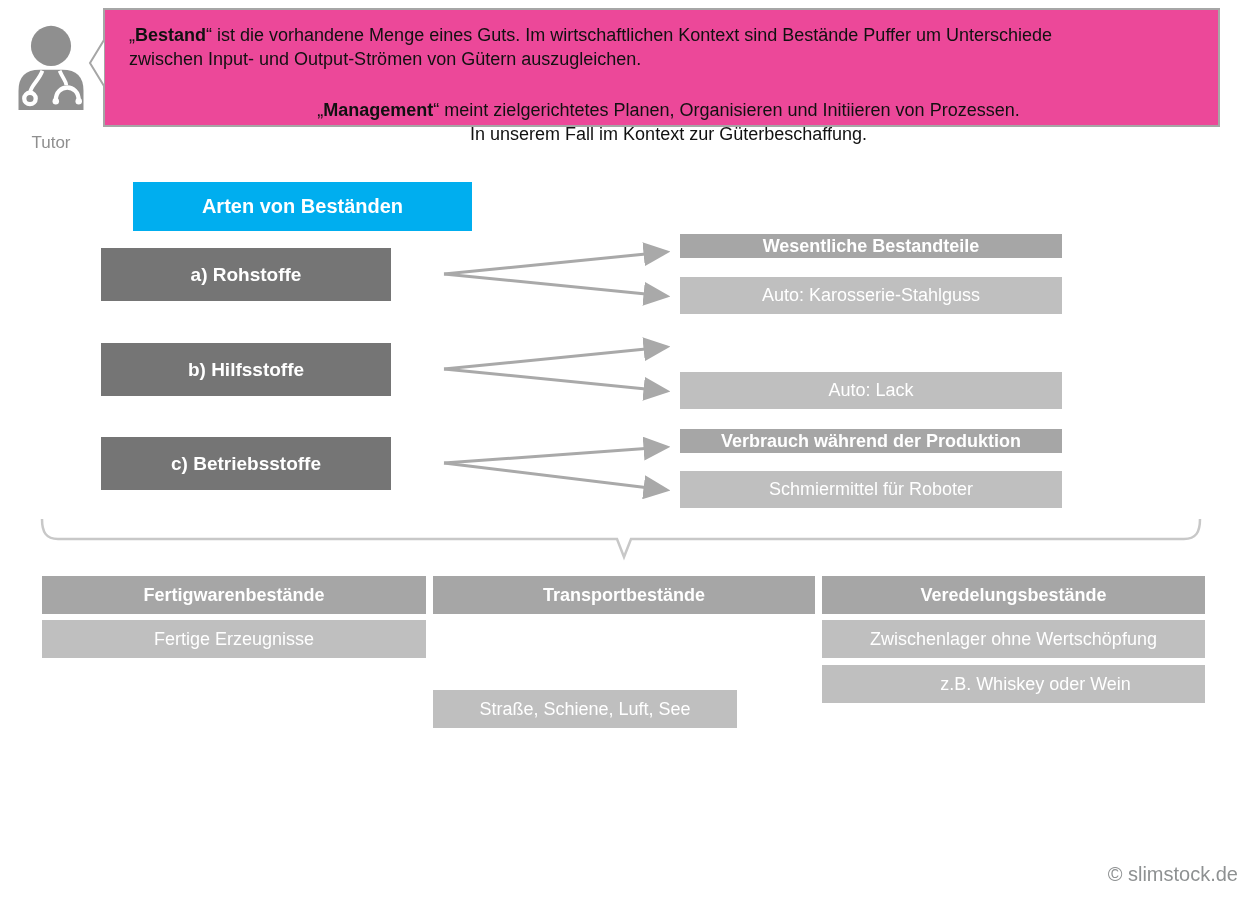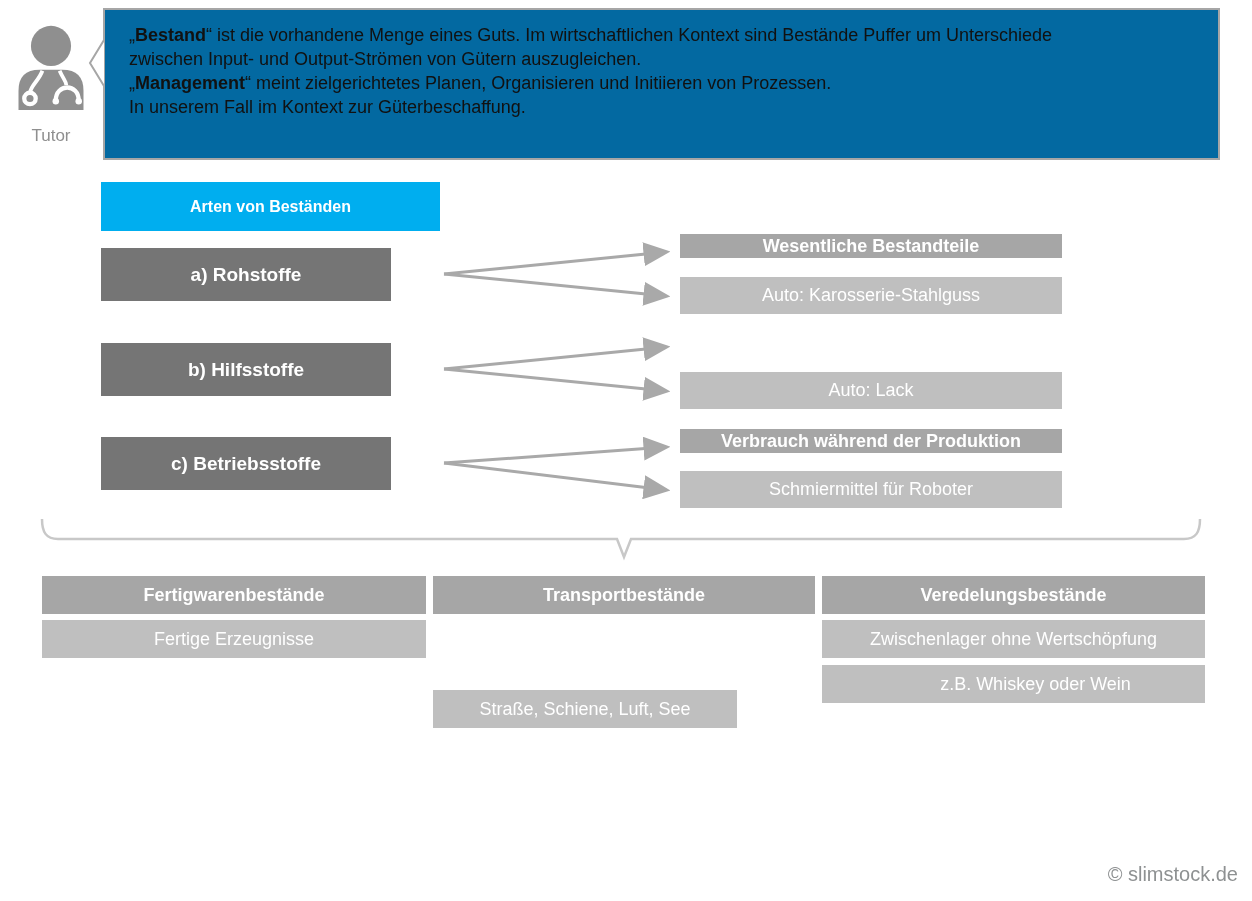--- a/index.html
+++ b/index.html
@@ -5,39 +5,39 @@
   html,body{margin:0;padding:0;background:#ffffff;}
   #page{
     position:relative;
     width:1252px;height:901px;
     background:#ffffff;
     font-family:"Liberation Sans", sans-serif;
     overflow:hidden;
   }
   
   #tutor{position:absolute;left:8px;top:22px;width:86px;text-align:center;}
-  #tutor .label{color:#8f8f8f;font-size:17px;margin-top:12px;}
+  #tutor .label{color:#8f8f8f;font-size:17px;margin-top:19px;}
   
   #bubble{
-    position:absolute;left:103px;top:8px;width:1117px;height:152px;
-    background:#0369a1;border:2px solid #a6a6a6;box-sizing:border-box;
+    position:absolute;left:103px;top:8px;width:1117px;height:119px;
+    background:#ec4899;border:2px solid #a6a6a6;box-sizing:border-box;
   }
   #bubble .txt{
     position:absolute;left:24px;top:13px;right:10px;
     font-size:18px;line-height:24px;color:#111111;
   }
-  #bubble .p2{}
+  #bubble .p2{margin-top:27px;text-align:center;}
   #bubble b{font-weight:bold;}
   #bubble-tail{position:absolute;left:87px;top:39px;z-index:2;}
   
   .box{
     position:absolute;display:flex;align-items:center;justify-content:center;
     color:#ffffff;text-align:center;box-sizing:border-box;
   }
-  .blue{background:#00aeef;font-weight:bold;font-size:16px;}
+  .blue{background:#00aeef;font-weight:bold;font-size:20px;margin-left:32px;}
   .dark{background:#757575;font-weight:bold;font-size:19px;}
   .mid{background:#a6a6a6;font-weight:bold;font-size:18px;}
   .light{background:#bfbfbf;font-weight:normal;font-size:18px;}
   
   .type-box{left:101px;width:290px;height:53px;}
   
   .detail{left:680px;width:382px;}
   .detail.mid{height:24px;}
   .detail.light{height:37px;}
   

